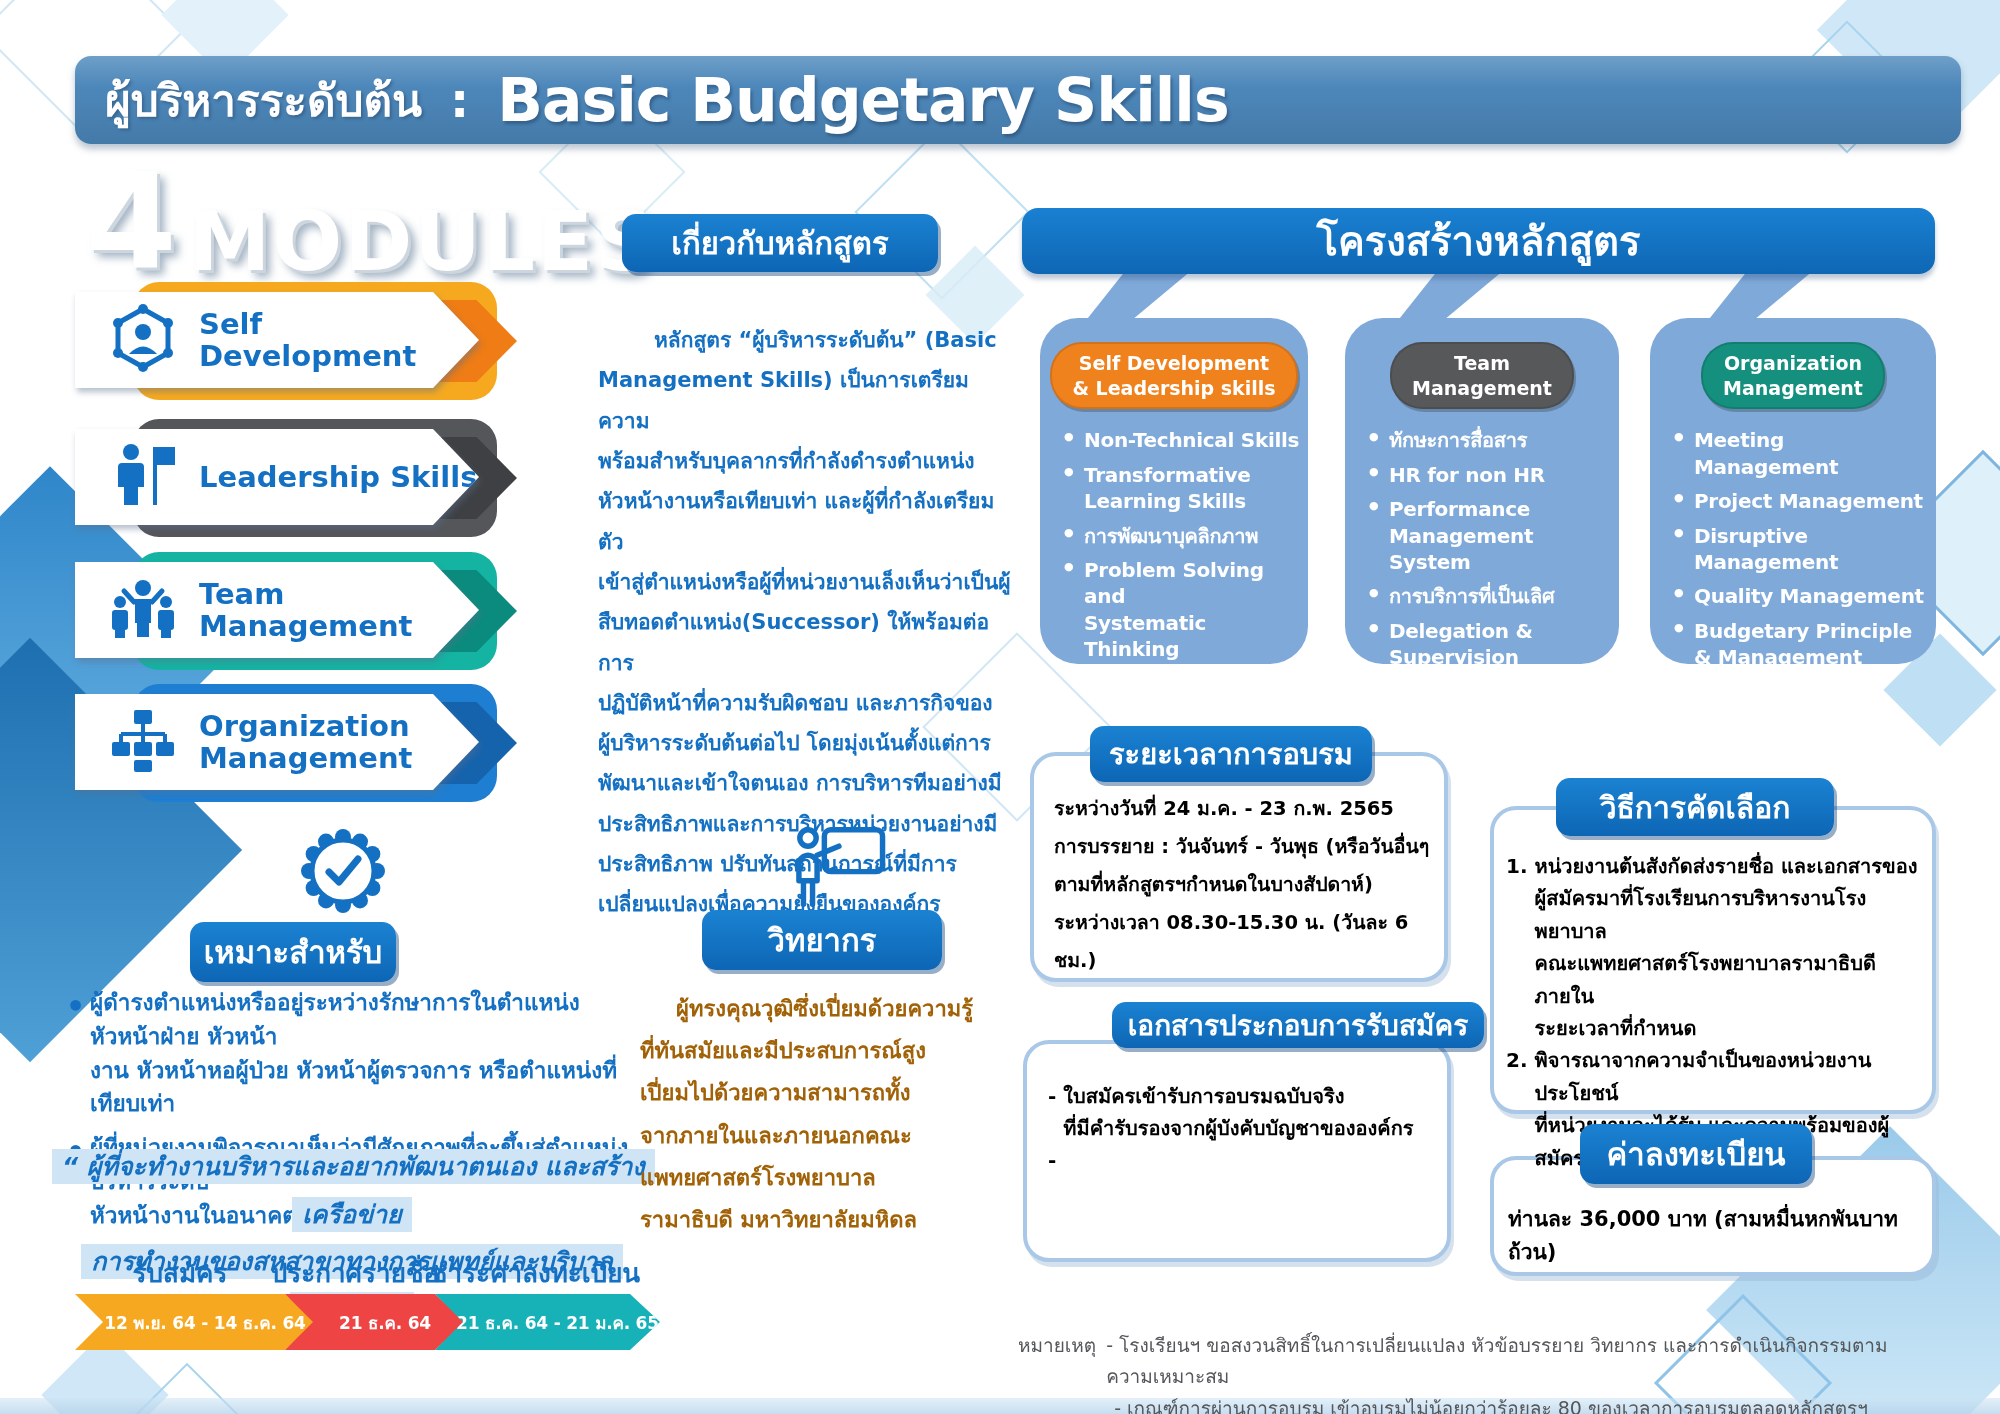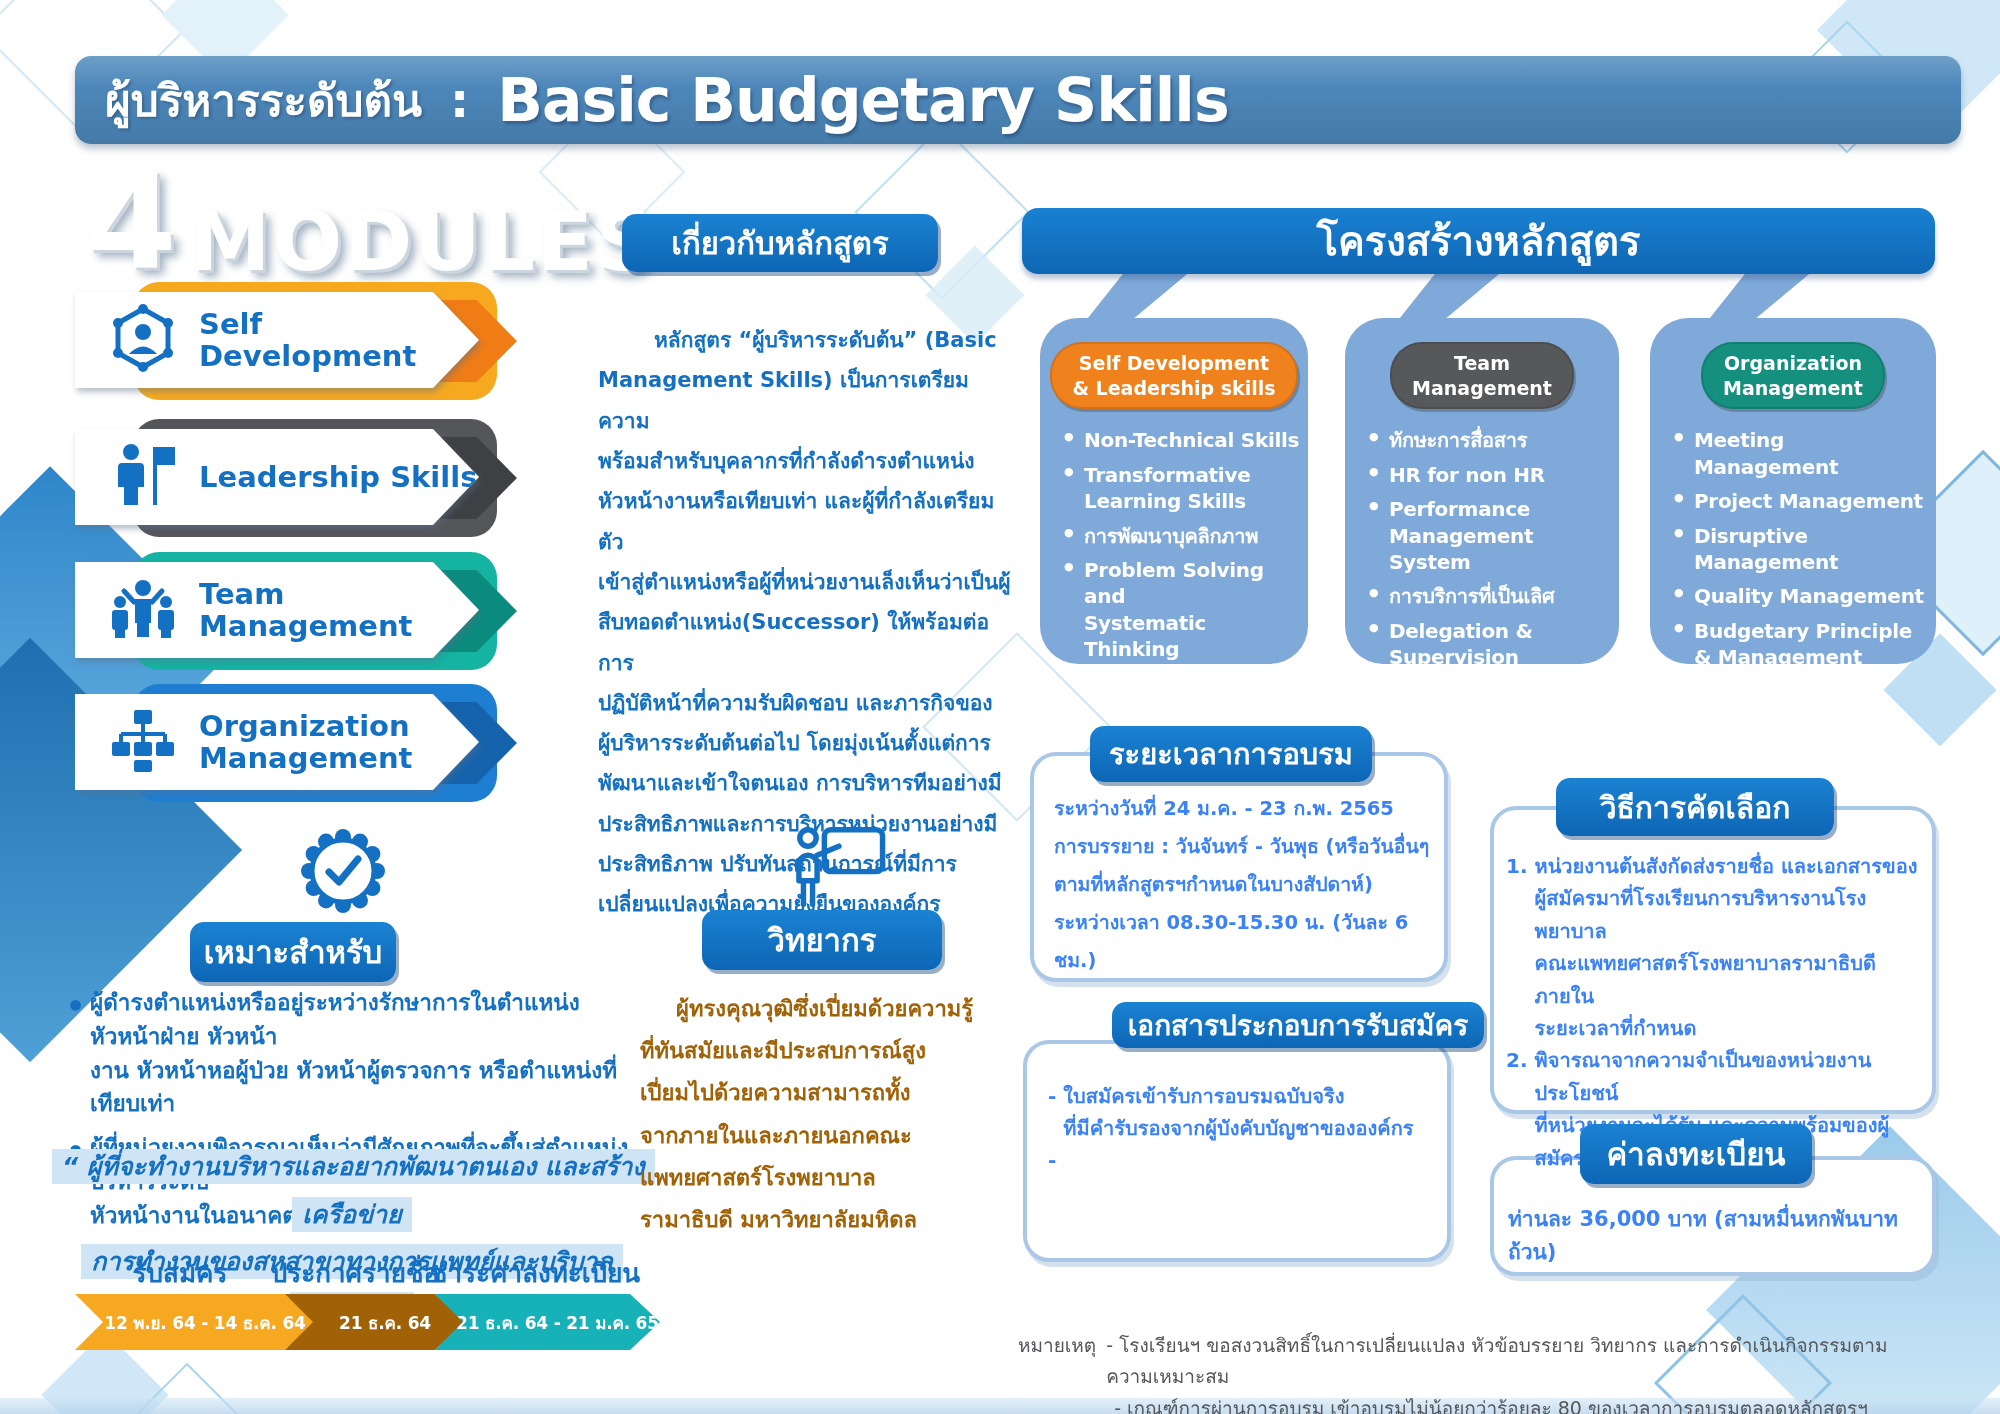--- a/index.html
+++ b/index.html
@@ -72,32 +72,32 @@
     border:2px solid rgba(0,0,0,.12);box-shadow:2px 3px 0 rgba(40,40,40,.28);}
   .p-orange{background:#f0821e}.p-gray{background:#57585a}.p-teal{background:#15907e}
   .bubble ul{list-style:none;margin:18px 8px 0 24px;padding:0;color:#fff;font-size:20px;
     font-weight:600;line-height:1.32;letter-spacing:-.3px;}
   .bubble li{position:relative;padding-left:20px;margin-bottom:8px;white-space:pre-line;}
   .bubble li::before{content:"●";position:absolute;left:0;top:3px;font-size:11px;}
 
   
   .wbox{position:absolute;background:#fff;border:4px solid #a9c8e7;border-radius:26px;
     box-shadow:3px 5px 0 rgba(150,180,210,.4);z-index:1;}
-  .box-text{position:absolute;color:#3b82f6;font-weight:600;z-index:2;}
+  .box-text{position:absolute;color:#000000;font-weight:600;z-index:2;}
   .num-item{display:flex;gap:7px;}
   .num-item .n{flex:0 0 auto;}
   .num-item .t{white-space:pre-line;}
 
   
   .tl-label{position:absolute;top:1252px;font-size:26px;font-weight:bold;color:#1470c2;text-align:center;}
   .tl-arrow{position:absolute;top:1294px;height:56px;display:flex;align-items:center;justify-content:center;
     padding-left:20px;box-sizing:border-box;color:#fff;font-weight:bold;font-size:17px;white-space:nowrap;
     letter-spacing:-.2px;
     clip-path:polygon(0 0,calc(100% - 30px) 0,100% 50%,calc(100% - 30px) 100%,0 100%,28px 50%);}
-  .a1{background:#f6a820}.a2{background:#a16207}.a3{background:#17b2b8}
+  .a1{background:#f6a820}.a2{background:#ef4444}.a3{background:#17b2b8}
 
   
   .notes{left:1018px;top:1330px;width:910px;font-size:19px;color:#54565a;display:flex;gap:10px;line-height:1.65;}
   .notes .lines div:nth-child(2){margin-left:8px;}
 
   .bottom-band{left:0;top:1398px;width:2000px;height:16px;background:linear-gradient(180deg,rgba(205,228,243,.55),rgba(180,210,235,.75));}
 </style>
 </head>
 <body>
 

